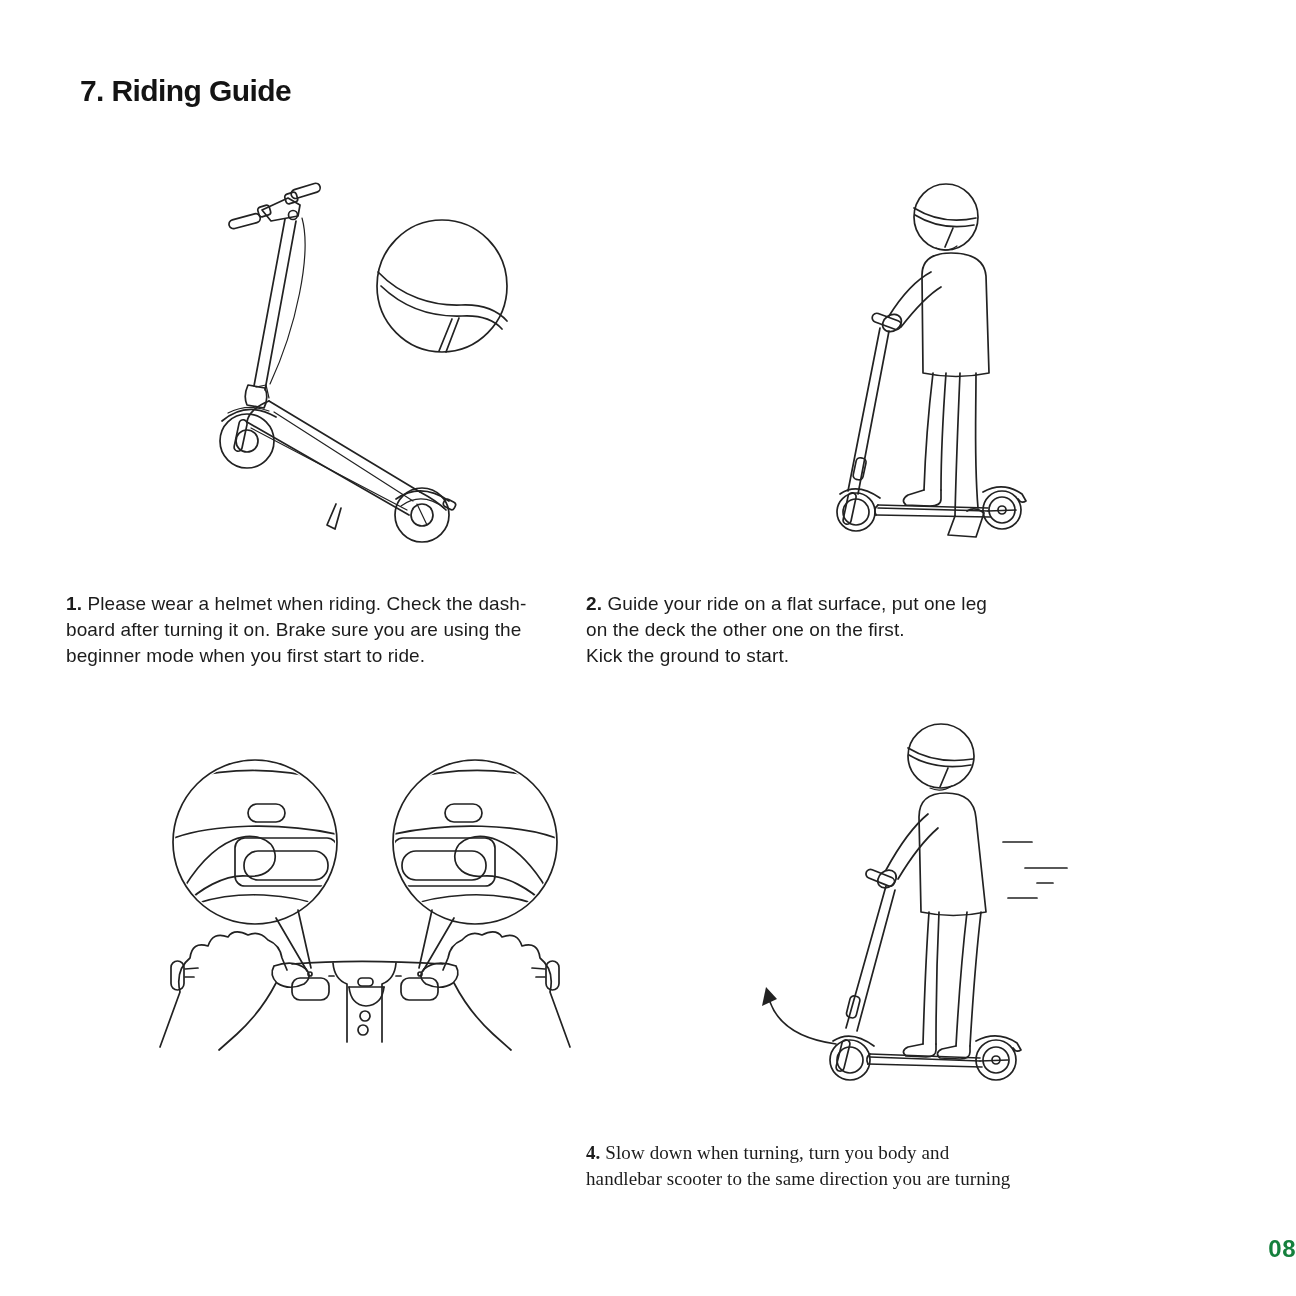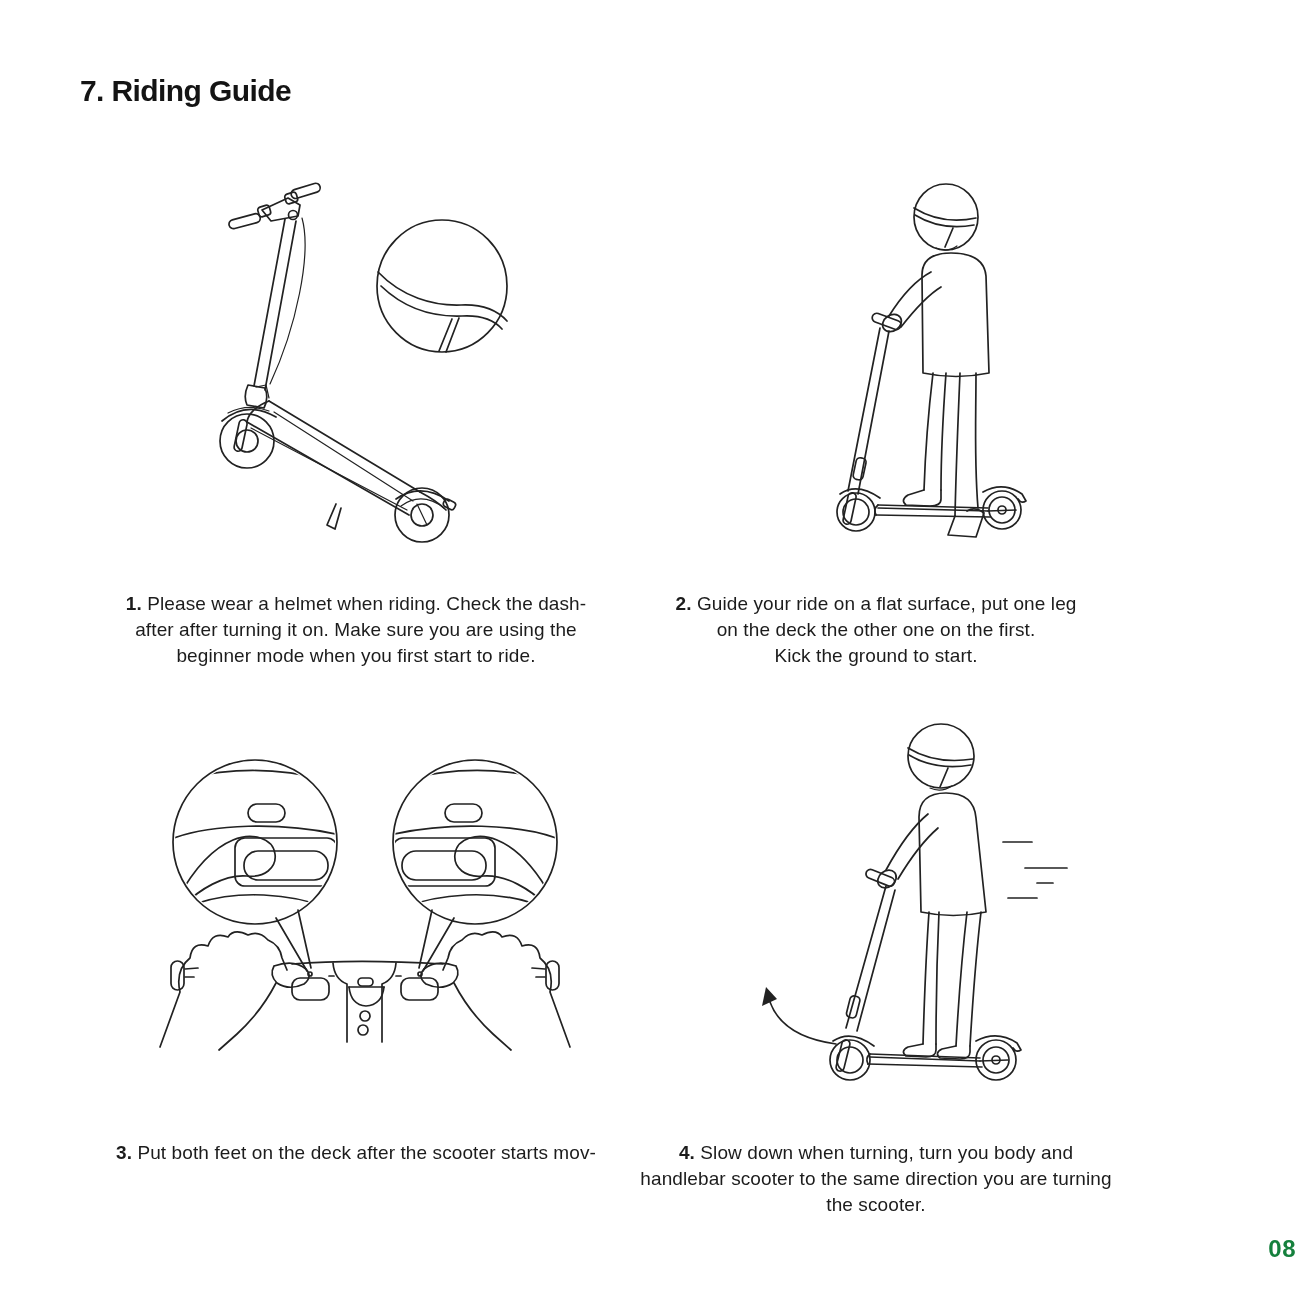--- a/index.html
+++ b/index.html
@@ -12,21 +12,21 @@
     overflow:hidden;
   }
   .title {
     position:absolute; left:80px; top:74px;
     font-size:30px; font-weight:700; letter-spacing:-0.6px;
     color:#141414;
   }
   .fig { position:absolute; }
   .fig svg { display:block; width:100%; height:100%; }
   .caption {
-    position:absolute; text-align:center;
+    position:absolute; text-align:left;
     font-size:19px; line-height:26px; letter-spacing:0.1px;
     color:#1c1c1c;
   }
   .caption b { font-weight:700; }
   .pageno {
     position:absolute; left:0; top:1235px; width:100%;
     text-align:right; font-size:24px; font-weight:700; letter-spacing:0.5px;
     color:#15803d;
   }
 </style>
@@ -241,35 +241,33 @@
         <path d="M241,212 C236,255 232,312 230,346"></path>
 
         <path d="M196,344 L196,350 Q196,357 186,357 L166,356 Q160,351 168,347 L183,344"></path>
         <path d="M230,346 L230,352 Q230,359 220,359 L200,358 Q194,353 202,349 L216,346"></path>
       </g>
     </svg>
   </div>
 
   <div class="caption" style="left:66px; top:591px; width:580px;">
     <div><b>1.</b> <span>Please wear a helmet when riding. Check the dash-</span></div>
-    <div>after after turning it on. Make sure you are using the</div>
+    <div>board after turning it on. Brake sure you are using the</div>
     <div>beginner mode when you first start to ride.</div>
   </div>
 
   <div class="caption" style="left:586px; top:591px; width:580px;">
     <div><b>2.</b> <span>Guide your ride on a flat surface, put one leg</span></div>
     <div>on the deck the other one on the first.</div>
     <div>Kick the ground to start.</div>
   </div>
 
   <div class="caption" style="left:66px; top:1140px; width:580px;">
-    <div><b>3.</b> <span>Put both feet on the deck after the scooter starts mov-</span></div>
-  </div>
-
-  <div class="caption" style="left:586px; top:1140px; width:580px;">
+  </div>
+
+  <div class="caption" style="left:586px; top:1140px; width:580px;font-family:Liberation Serif, serif;">
     <div><b>4.</b> <span>Slow down when turning, turn you body and</span></div>
     <div>handlebar scooter to the same direction you are turning</div>
-    <div>the scooter.</div>
   </div>
 
   <div class="pageno">08</div>
 
 </main>
 
 </body></html>

